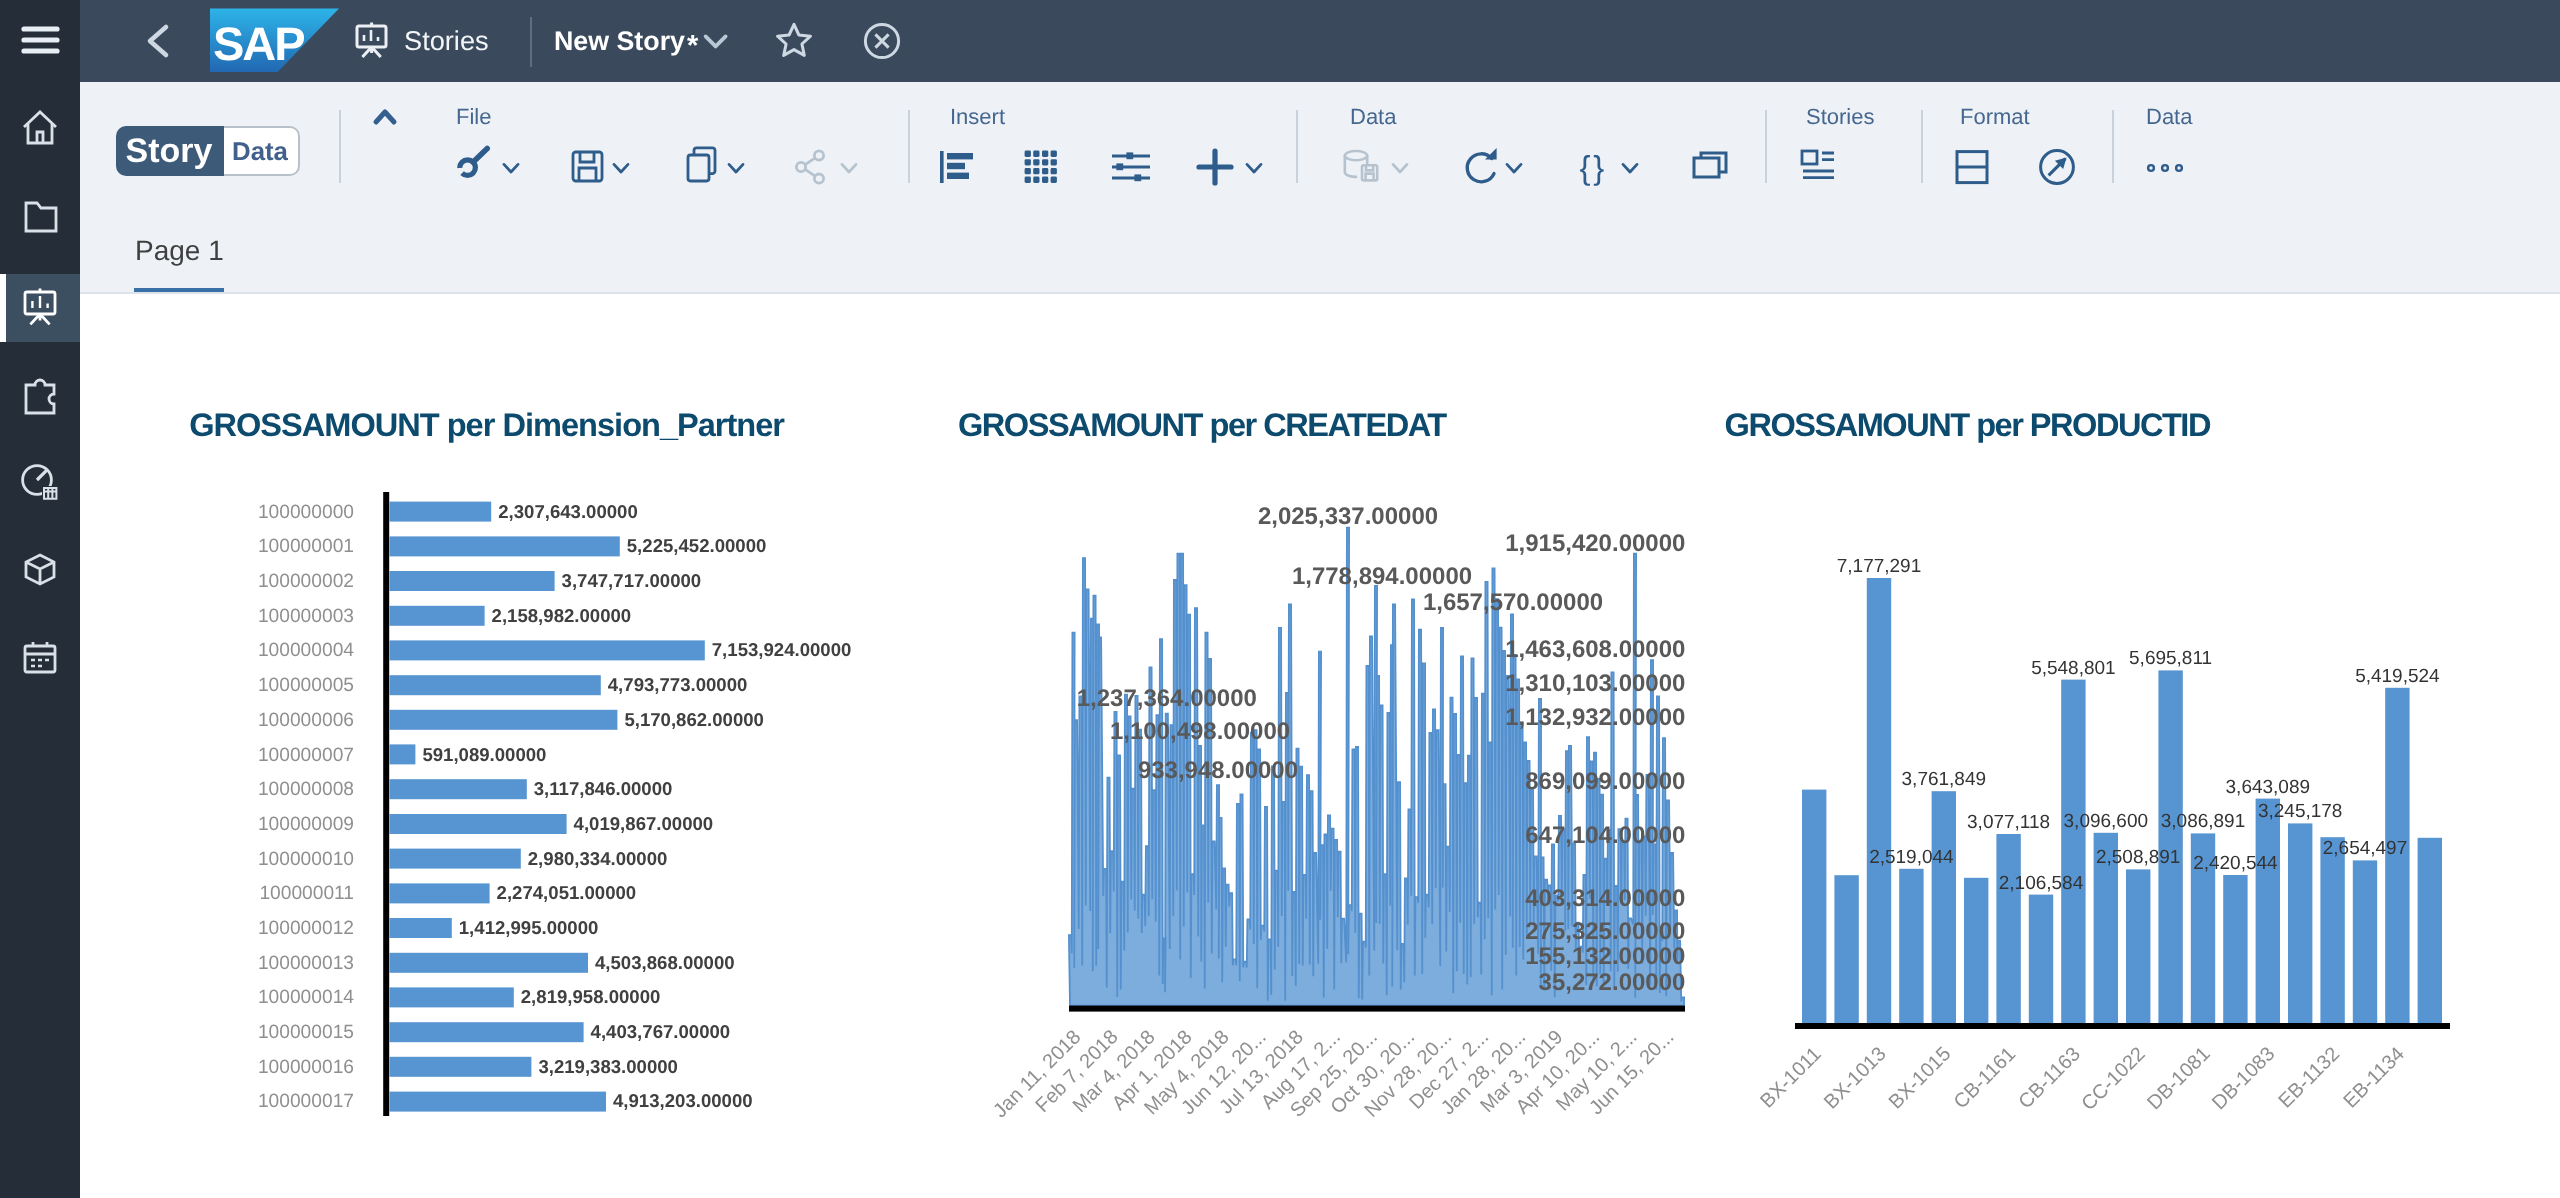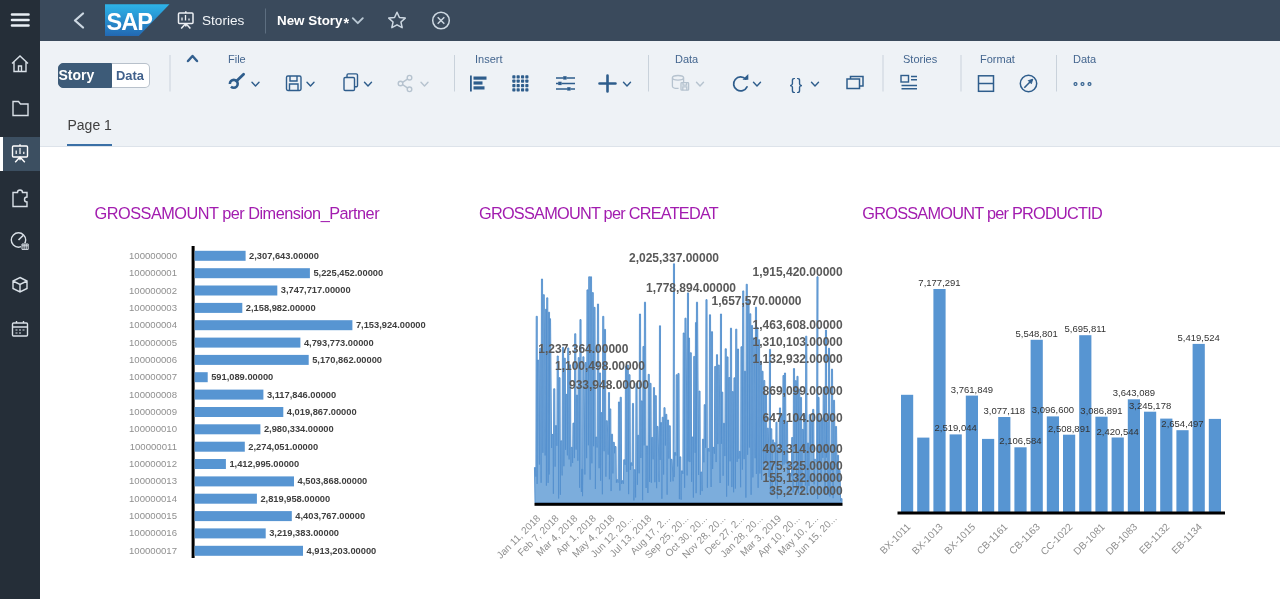--- a/index.html
+++ b/index.html
@@ -2,25 +2,25 @@
 <html><head><meta charset="utf-8"><style>
 *{margin:0;padding:0;box-sizing:border-box}
 html,body{width:1280px;height:599px;overflow:hidden;font-family:"Liberation Sans",sans-serif;background:#fff}
 .abs{position:absolute}
 #topbar{left:0;top:0;width:1280px;height:41px;background:#3a4a5c}
 #sidebar{left:0;top:0;width:40px;height:599px;background:#252e38}
 #selband{left:0;top:136.5px;width:40px;height:34px;background:#3c4f61;border-left:3px solid #fff}
 #toolbar{left:40px;top:41px;width:1240px;height:106px;background:#eef2f6;border-bottom:1px solid #dde3ea}
 .glabel{position:absolute;top:53px;font-size:11px;color:#44668f}
 #seg{left:57.5px;top:62.5px;width:92px;height:25px}
-#seg .a{position:absolute;left:0;top:0;width:54px;height:25px;background:#3d5b78;border:1px solid #3d5b78;border-radius:5px 0 0 5px;color:#fff;font-size:14px;font-weight:bold;text-align:left;line-height:23px}
+#seg .a{position:absolute;left:0;top:0;width:54px;height:25px;background:#3d5b78;border:1px solid #3d5b78;border-radius:5px 0 0 5px;color:#fff;font-size:17px;font-weight:bold;text-align:center;line-height:23px}
 #seg .b{position:absolute;left:54px;top:0;width:38px;height:25px;background:#fff;border:1px solid #b8c1cb;border-left:none;border-radius:0 5px 5px 0;color:#41618c;font-size:12.9px;font-weight:bold;text-align:center;line-height:23px}
 #ptab{left:67.5px;top:117px;font-size:14px;color:#404040}
 #pline{left:67px;top:143.5px;width:44.5px;height:2.3px;background:#3a70a6}
-.ctitle{position:absolute;font-size:16.3px;font-weight:normal;color:#a21caf;letter-spacing:-0.5px}
+.ctitle{position:absolute;font-size:16.3px;font-weight:bold;color:#0c4a6e;letter-spacing:-0.5px}
 </style></head><body>
 <div class="abs" id="topbar"></div>
 <div class="abs" id="toolbar"></div>
 <div class="abs" id="sidebar"></div>
 <div class="abs" id="selband"></div>
 <svg width="1280" height="41" style="position:absolute;left:0;top:0">
     <g stroke="#e8eef4" stroke-width="2.6" stroke-linecap="round">
       <path d="M12 14.5 h16.5 M12 20 h16.5 M12 25.5 h16.5"></path>
     </g>
     <path d="M83 13.5 l-8 7 8 7" stroke="#cdd8e2" stroke-width="2.3" fill="none" stroke-linecap="round" stroke-linejoin="round"></path>

